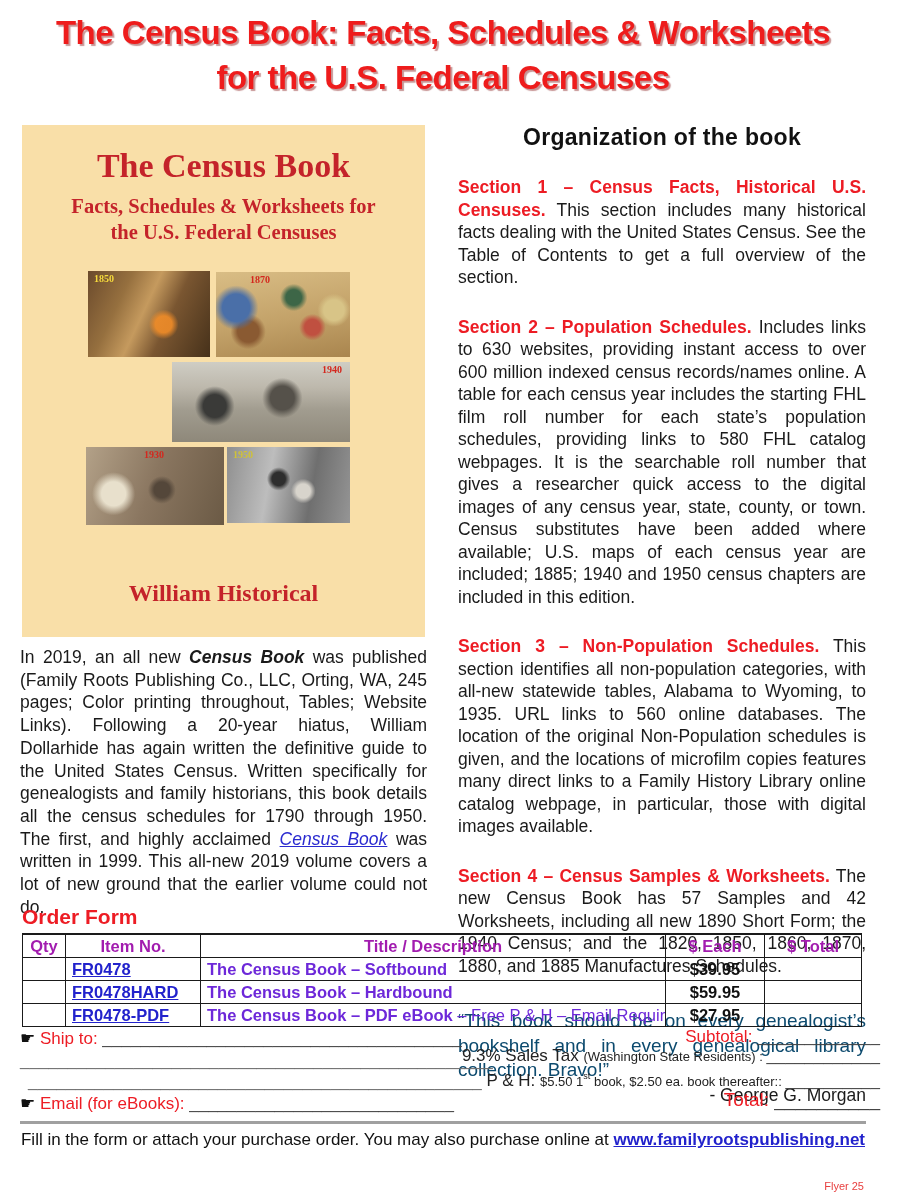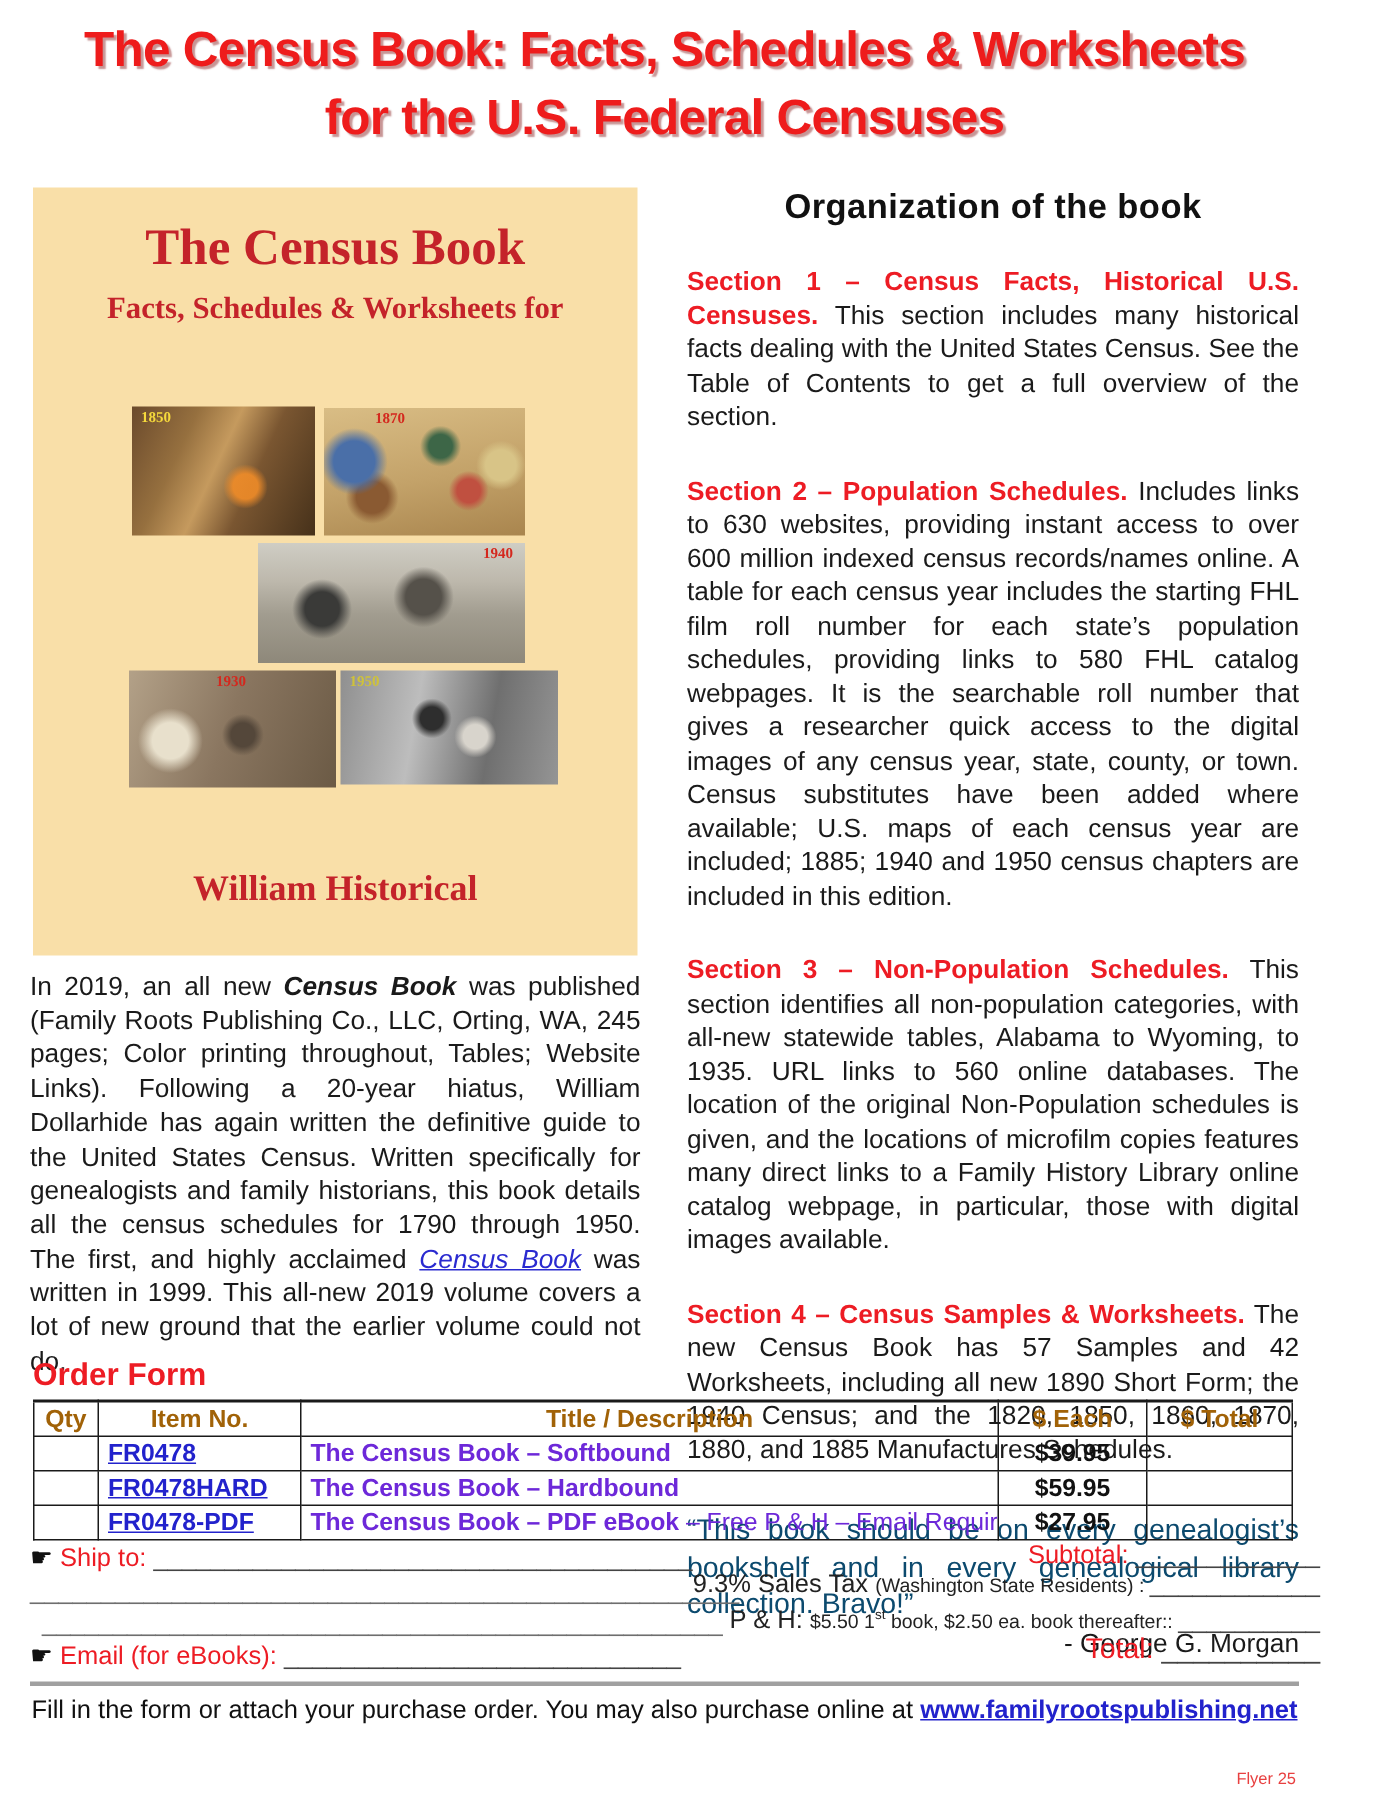--- a/index.html
+++ b/index.html
@@ -41,21 +41,21 @@
   .p1940{left:86px;top:91px;width:178px;height:80px;
     background:radial-gradient(circle at 24% 55%,#3a3a38 0 8%,rgba(0,0,0,0) 14%),
     radial-gradient(circle at 62% 45%,#55514a 0 10%,rgba(0,0,0,0) 17%),
     linear-gradient(180deg,#cfcdc4 0%,#bdb8ac 32%,#a19c8f 60%,#8e887a 100%);}
   .p1940 .year{right:8px;}
   .p1930{left:0;top:176px;width:138px;height:78px;
     background:radial-gradient(circle at 55% 55%,#54473a 0 9%,rgba(0,0,0,0) 16%),
     radial-gradient(circle at 20% 60%,#e8e0cc 0 10%,rgba(0,0,0,0) 18%),
     linear-gradient(110deg,#b3a188 0%,#8a7660 48%,#6b5a45 100%);}
   .p1930 .year{left:58px;}
-  .p1950{left:141px;top:176px;width:145px;height:76px;
+  .p1950{left:141px;top:176px;width:123px;height:76px;
     background:radial-gradient(circle at 42% 42%,#2e2e2e 0 8%,rgba(0,0,0,0) 14%),
     radial-gradient(circle at 62% 58%,#d8d4cc 0 8%,rgba(0,0,0,0) 14%),
     linear-gradient(100deg,#8f8f8f 0%,#bdbdbd 35%,#6f6f6f 68%,#959595 100%);}
   .p1950 .year{left:6px;color:#cfc23a;}
   .cover-author{position:absolute;top:455px;width:100%;text-align:center;
     font-family:"Liberation Serif",serif;font-weight:bold;font-size:24px;color:#c4232a;}
 
   
   .intro{position:absolute;left:0;top:646px;width:407px;
     font-size:17.5px;line-height:22.7px;color:#1a1a1a;text-align:justify;}
@@ -69,21 +69,21 @@
   .sec-head{color:#ed1c24;font-weight:bold;}
   .quote{margin:32px 0 0 0;font-size:19px;line-height:24.5px;color:#0c4a6e;text-align:justify;}
   .attribution{margin:2px 0 0 0;font-size:17.5px;color:#1a1a1a;text-align:right;}
 
   
   .order-heading{position:absolute;left:2px;top:905px;font-size:21px;font-weight:bold;color:#ed1c24;}
   table.order{position:absolute;left:2px;top:933px;width:839px;border-collapse:collapse;table-layout:fixed;
     border:1px solid #1a1a1a;border-top:2px solid #1a1a1a;}
   table.order td,table.order th{border:1px solid #1a1a1a;padding:1px 6px;height:20px;
     font-size:16.5px;overflow:hidden;white-space:nowrap;}
-  table.order th{color:#a16207;font-weight:bold;text-align:center;}
+  table.order th{color:#a21caf;font-weight:bold;text-align:center;}
   .col-qty{width:43px;}.col-item{width:135px;}.col-desc{width:465px;}.col-each{width:99px;}.col-total{width:97px;}
   td.item a,a.item-link{color:#2222cc;font-weight:bold;text-decoration:underline;cursor:pointer;}
   td.desc{font-weight:bold;color:#6d28d9;}
   td.desc .rest{font-weight:normal;}
   td.each{text-align:center;font-weight:bold;color:#111;}
 
   
   .ship-block{position:absolute;left:0;top:1028px;width:470px;font-size:17px;line-height:21.5px;white-space:nowrap;}
   .pointer{color:#111;}
   .red-label{color:#ed1c24;}
@@ -112,20 +112,21 @@
 
     <div class="main-title">
       <div>The Census Book:  Facts, Schedules &amp; Worksheets</div>
       <div>for the U.S. Federal Censuses</div>
     </div>
 
     <div class="cover">
       <div class="cover-title">The Census Book</div>
       <div class="cover-sub">
         <div>Facts, Schedules &amp; Worksheets for</div>
+        <div>the U.S. Federal Censuses</div>
       </div>
       <div class="collage">
         <div class="photo p1850">
           <span class="year y-yellow">1850</span>
         </div>
         <div class="photo p1870">
           <span class="year y-red">1870</span>
         </div>
         <div class="photo p1940">
           <span class="year y-red">1940</span>

